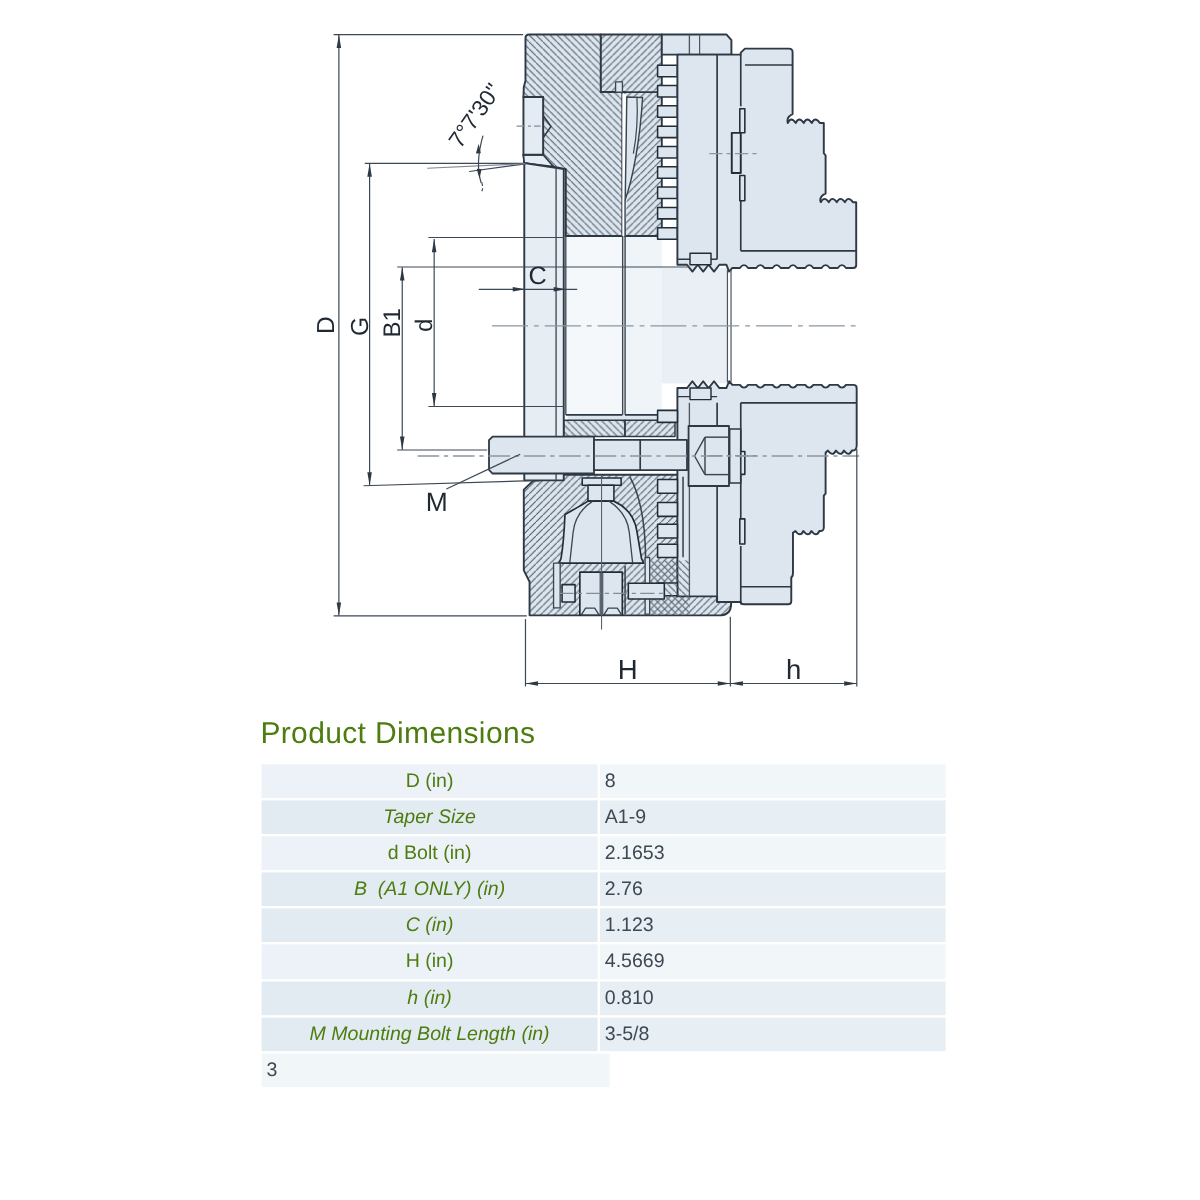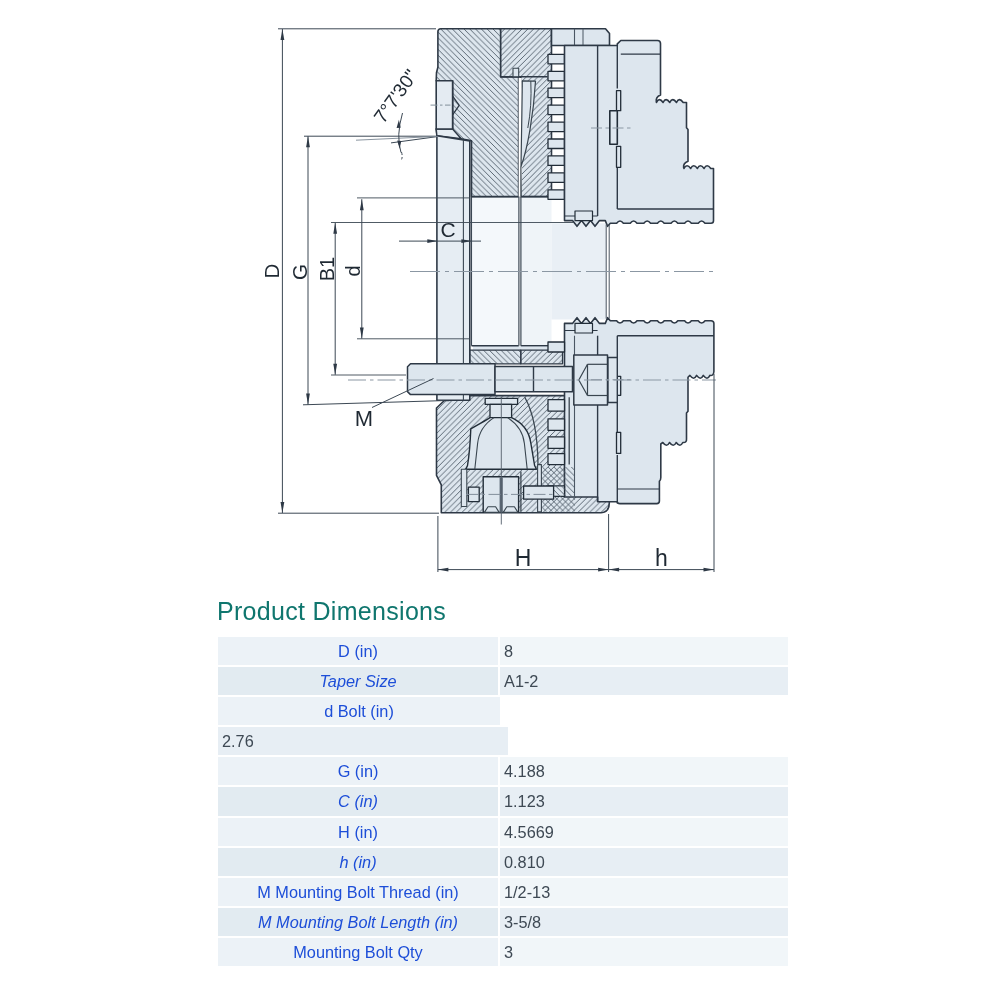--- a/index.html
+++ b/index.html
@@ -1,22 +1,22 @@
 <!DOCTYPE html>
 <html><head>
 <meta charset="utf-8">
 <style>
   html,body{margin:0;padding:0;background:#ffffff;width:1000px;height:1000px;overflow:hidden;}
   body{font-family:"Liberation Sans", sans-serif;}
   #page{position:relative;width:1000px;height:1000px;background:#fff;}
   #drawing{position:absolute;left:0;top:0;}
-  .heading{position:absolute;left:217px;top:597px;font-size:25px;color:#0f766e;letter-spacing:0.3px;}
+  .heading{position:absolute;left:217px;top:597px;font-size:25px;color:#4d7c0f;letter-spacing:0.3px;}
   .tbl{position:absolute;left:218px;top:637px;width:570px;}
   .row{height:28.1px;margin-bottom:2px;display:flex;}
-  .cl{width:282px;text-align:center;line-height:28px;font-size:16.3px;color:#1d4ed8;margin-right:2px;}
+  .cl{width:282px;text-align:center;line-height:28px;font-size:16.3px;color:#4d7c0f;margin-right:2px;}
   .cr{width:286px;text-align:left;line-height:28px;font-size:16.3px;color:#3e4954;padding-left:4px;}
   .r1 .cl{background:#ecf2f7;} .r1 .cr{background:#f1f6f9;}
   .r2 .cl{background:#e2ebf1;font-style:italic;} .r2 .cr{background:#e7eef4;}
 </style>
 </head>
 <body>
 <div id="page">
 
 <svg id="drawing" width="1000" height="580" viewBox="0 0 1000 580">
 <defs>
@@ -302,59 +302,52 @@
 
 <div class="tbl">
 
   <div class="row r1">
         <div class="cl">D (in)</div>
         <div class="cr">8</div>
       </div>
 
   <div class="row r2">
         <div class="cl">Taper Size</div>
-        <div class="cr">A1-2</div>
+        <div class="cr">A1-9</div>
       </div>
 
   <div class="row r1">
         <div class="cl">d Bolt (in)</div>
-      </div>
-
-  <div class="row r2">
+        <div class="cr">2.1653</div>
+      </div>
+
+  <div class="row r2">
+        <div class="cl">B&nbsp; (A1 ONLY) (in)</div>
         <div class="cr">2.76</div>
       </div>
 
-  <div class="row r1">
-        <div class="cl">G (in)</div>
-        <div class="cr">4.188</div>
-      </div>
 
   <div class="row r2">
         <div class="cl">C (in)</div>
         <div class="cr">1.123</div>
       </div>
 
   <div class="row r1">
         <div class="cl">H (in)</div>
         <div class="cr">4.5669</div>
       </div>
 
   <div class="row r2">
         <div class="cl">h (in)</div>
         <div class="cr">0.810</div>
       </div>
 
-  <div class="row r1">
-        <div class="cl">M Mounting Bolt Thread (in)</div>
-        <div class="cr">1/2-13</div>
-      </div>
 
   <div class="row r2">
         <div class="cl">M Mounting Bolt Length (in)</div>
         <div class="cr">3-5/8</div>
       </div>
 
   <div class="row r1">
-        <div class="cl">Mounting Bolt Qty</div>
         <div class="cr">3</div>
       </div>
 </div>
 </div>
 
 </body></html>

